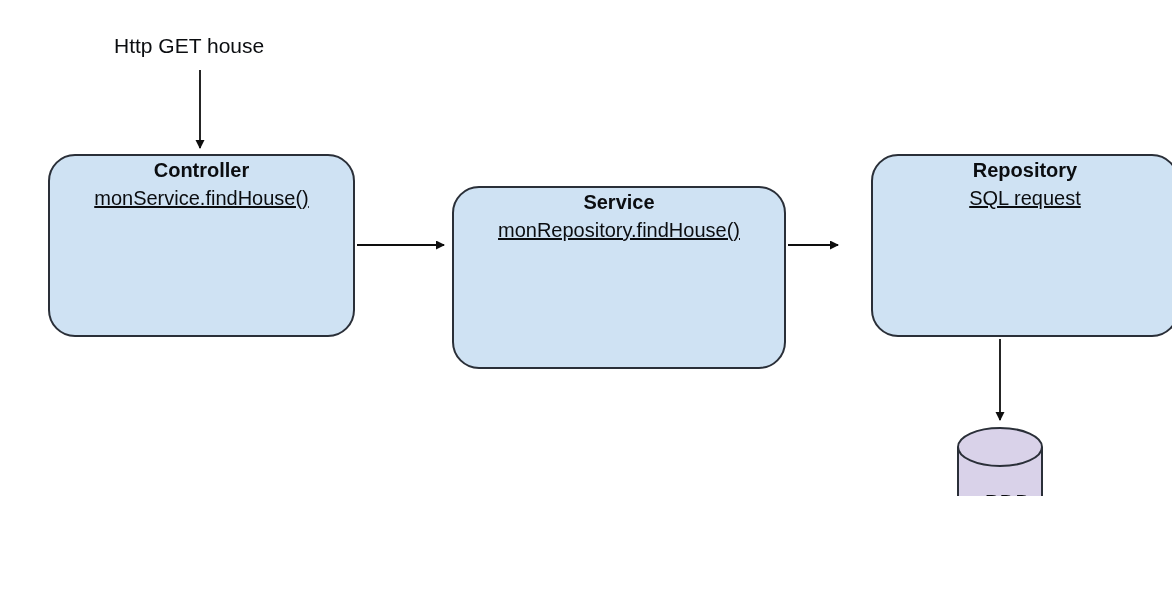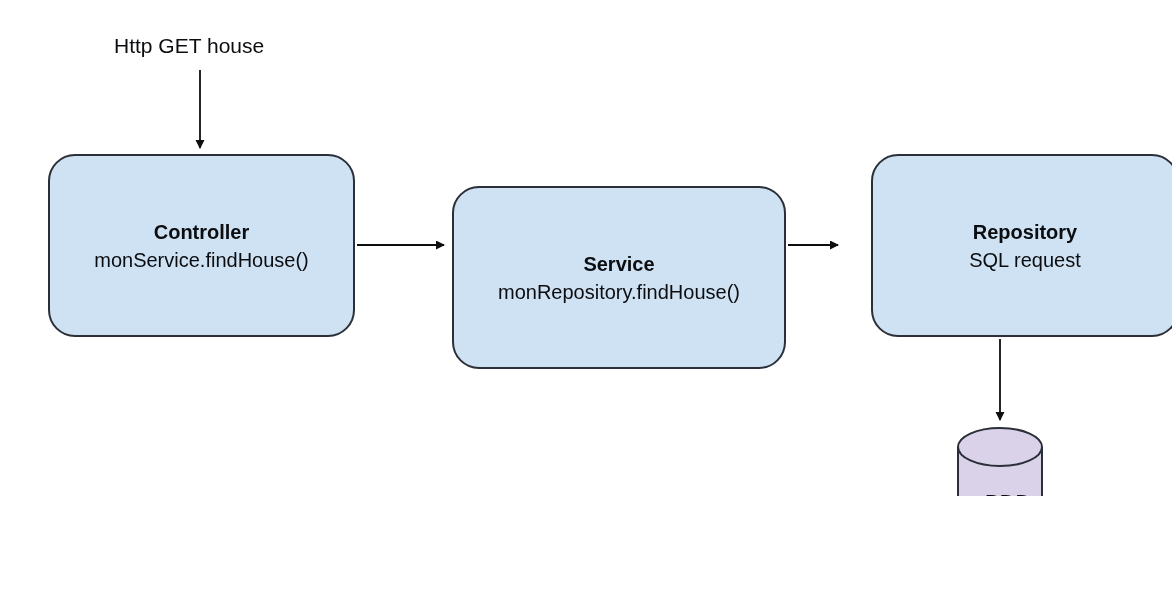--- a/index.html
+++ b/index.html
@@ -42,30 +42,29 @@
   .node {
     position: absolute;
     top: 154px;
     height: 183px;
     background: var(--node-fill);
     border: 2px solid var(--node-border);
     border-radius: 27px;
     display: flex;
     flex-direction: column;
     align-items: center;
-    justify-content: center;
     text-align: center;
     font-size: 20px;
     line-height: 28px;
   }
   .node-controller { left: 48px;  width: 307px; }
   .node-service    { left: 452px; width: 334px; margin-top: 32px; }
   .node-repository { left: 871px; width: 308px; }
   .node-title { font-weight: bold; }
-  .node-subtitle { font-weight: normal; }
+  .node-subtitle { font-weight: normal; text-decoration: underline; }
   .db-label {
     position: absolute;
     left: 957px;
     top: 489px;
     width: 86px;
     text-align: center;
     font-size: 22px;
     line-height: 28px;
     color: var(--text);
     padding-left: 16px;

